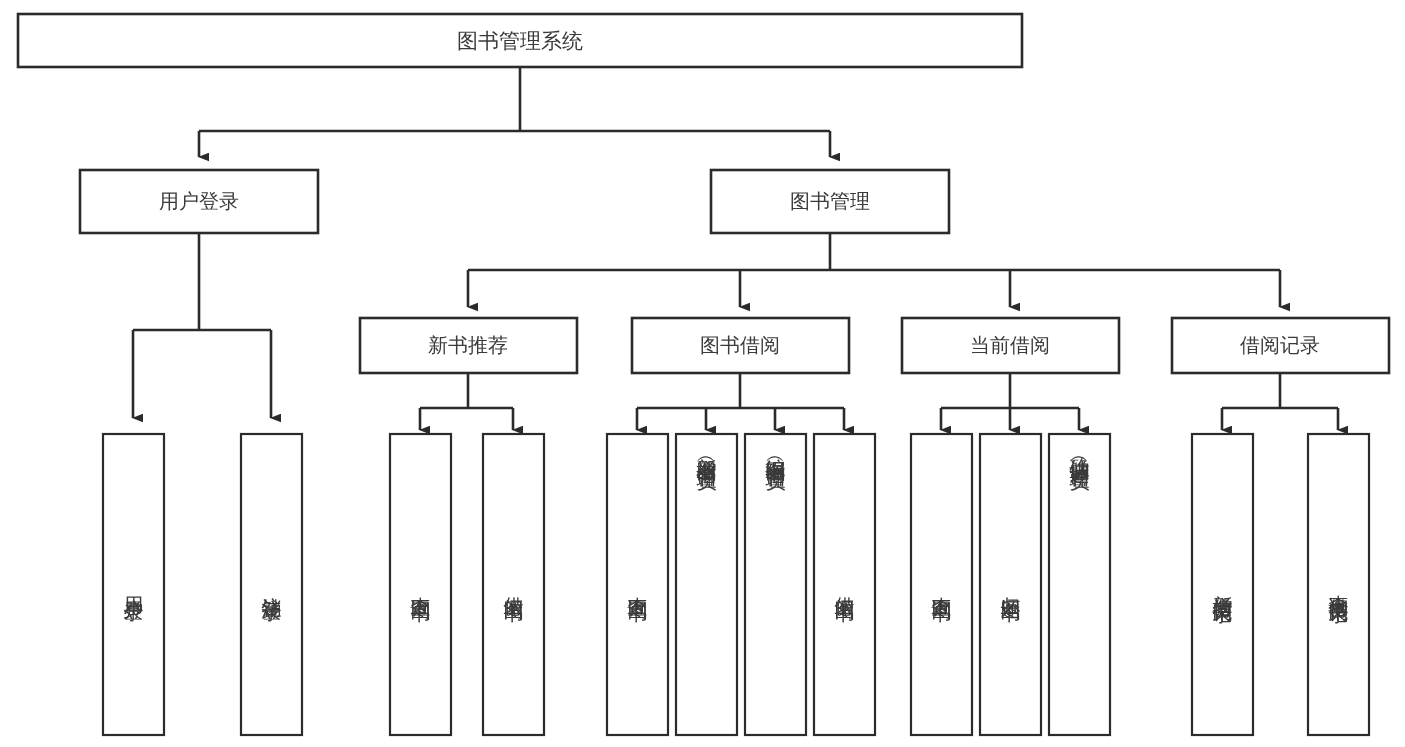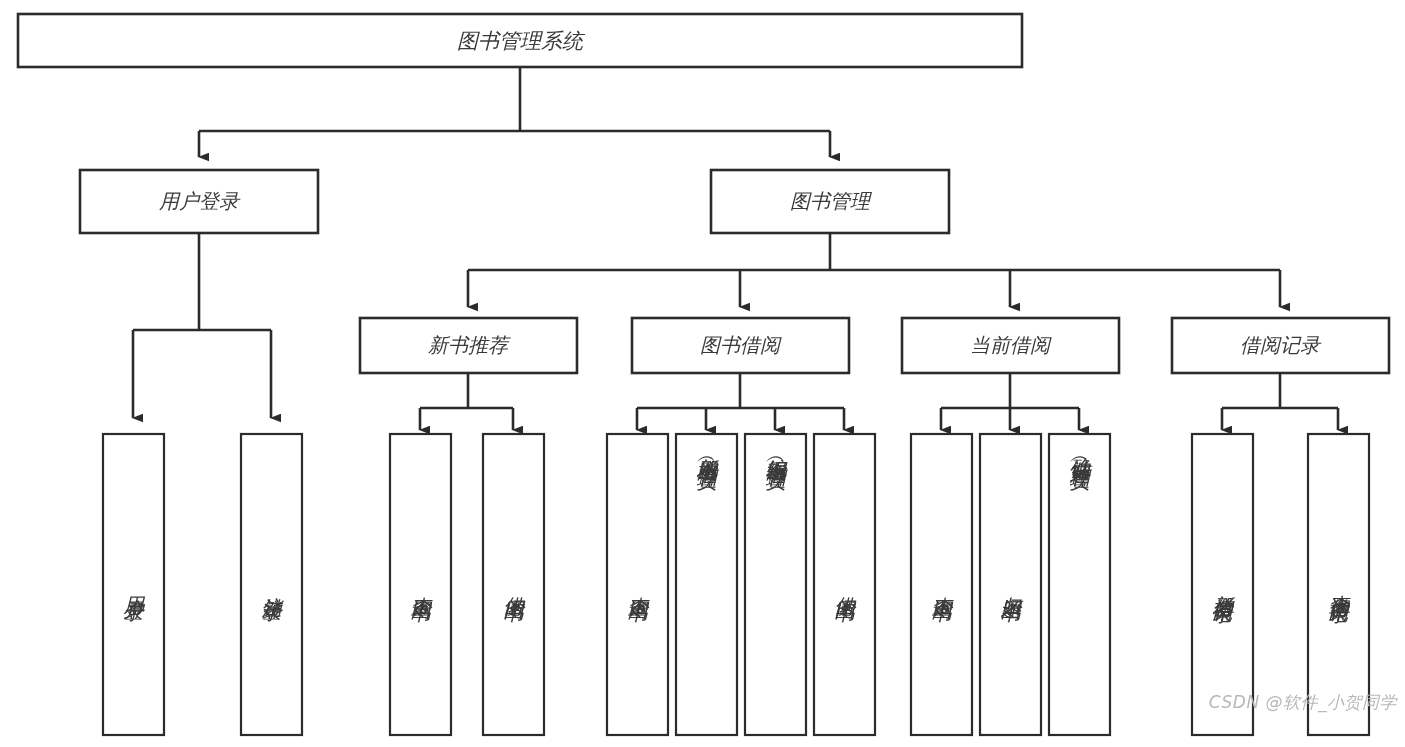--- a/index.html
+++ b/index.html
@@ -13,21 +13,20 @@
     height: 747px;
     font-family: "DejaVu Sans", "Liberation Sans", sans-serif;
     overflow: hidden;
     position: relative;
   }
   #diagram-root {
     position: relative;
     width: 1405px;
     height: 720px;
     background: #ffffff;
-    font-style: italic;
   }
   svg.flow-canvas {
     position: absolute;
     top: 0;
     left: 0;
     width: 1405px;
     height: 747px;
     display: block;
   }
   .node-rect {
@@ -224,14 +223,13 @@
     <span class="leaf-label-text" style="margin-top:8px;">确认归还（管理员）</span>
   </div>
 
   <div class="leaf-label-box" style="left:1192px; top:434px; width:61px; height:301px;">
     <span class="leaf-label-text">新增借阅记录</span>
   </div>
   <div class="leaf-label-box" style="left:1308px; top:434px; width:61px; height:301px;">
     <span class="leaf-label-text">查询借阅记录</span>
   </div>
 
-  <div class="watermark">CSDN @软件_小贺同学</div>
 </div>
 
 </body></html>

